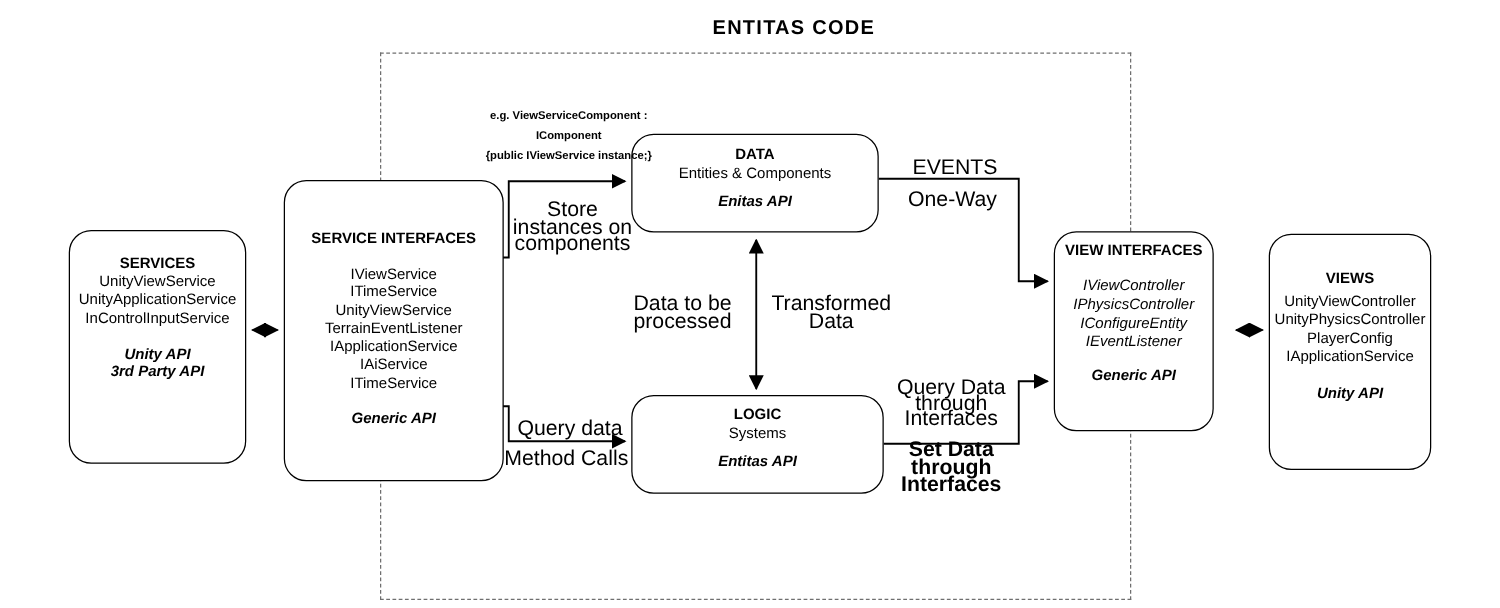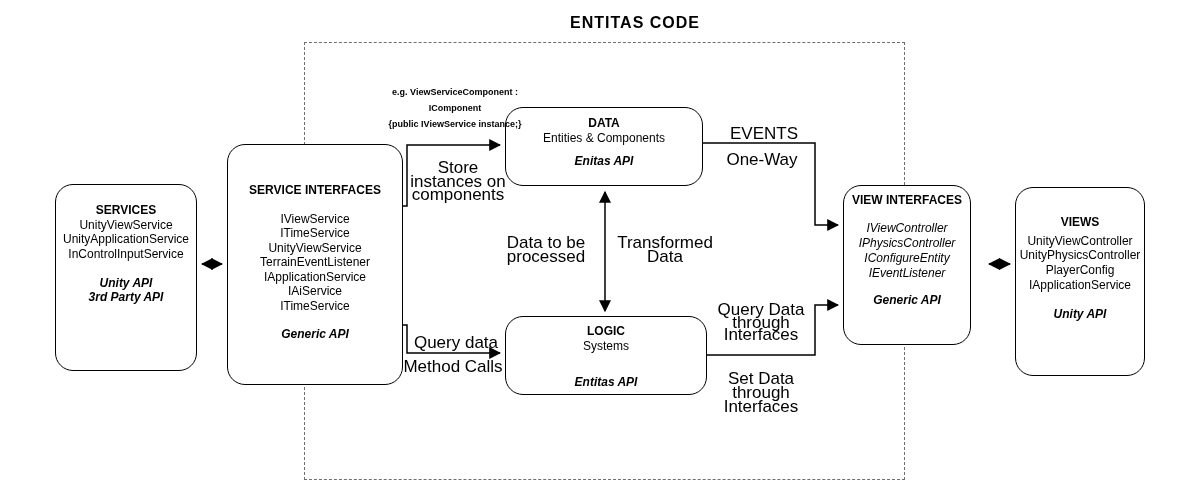--- a/index.html
+++ b/index.html
@@ -34,38 +34,38 @@
   
   #node-services{left:55px;top:184px;width:142px;height:187px;padding-top:18px;}
   #node-services .node-items{}
   #node-services .node-api{margin-top:15px;}
   #node-service-interfaces{left:227px;top:144px;width:176px;height:241px;padding-top:38px;}
   #node-service-interfaces .node-items{margin-top:14px;}
   #node-service-interfaces .node-api{margin-top:14px;}
   #node-data{left:505px;top:107px;width:198px;height:79px;padding-top:8px;}
   #node-data .node-api{margin-top:8px;}
   #node-logic{left:505px;top:316px;width:202px;height:79px;padding-top:7px;}
-  #node-logic .node-api{margin-top:21px;}
+  #node-logic .node-api{margin-top:8px;}
   #node-view-interfaces{left:843px;top:185px;width:128px;height:160px;padding-top:7px;}
   #node-view-interfaces .node-items{margin-top:13px;line-height:15px;font-style:italic;}
   #node-view-interfaces .node-api{margin-top:12px;}
   #node-views{left:1015px;top:187px;width:130px;height:189px;padding-top:27px;}
   #node-views .node-items{margin-top:4px;line-height:14.7px;}
   #node-views .node-api{margin-top:15px;}
   
   #lbl-annotation{left:455px;top:84px;width:170px;}
   #lbl-store{left:458px;top:161px;}
   #lbl-query-data{left:456px;top:336px;}
   #lbl-method-calls{left:453px;top:360px;}
   #lbl-data-to-be{left:546px;top:236px;line-height:14px;}
   #lbl-transformed{left:665px;top:236px;line-height:14px;}
   #lbl-events{left:764px;top:127px;}
   #lbl-one-way{left:762px;top:153px;}
   #lbl-query-through{left:761px;top:304px;line-height:12.5px;}
-  #lbl-set-through{left:761px;top:372px;line-height:14px;}
+  #lbl-set-through{left:761px;top:353px;line-height:14px;font-weight:bold;}
 </style>
 </head>
 <body>
 
 <div id="canvas">
 
   <div id="dashed-boundary"></div>
 
   <div id="diagram-title">ENTITAS CODE</div>
 

